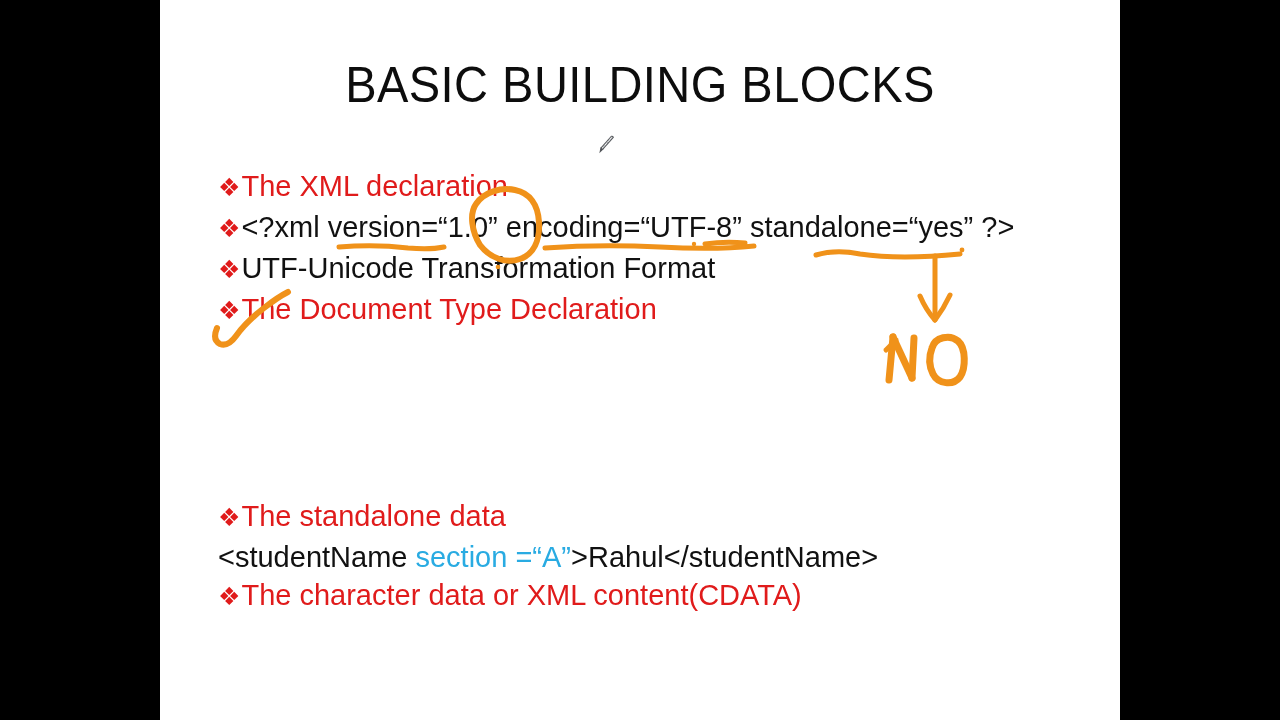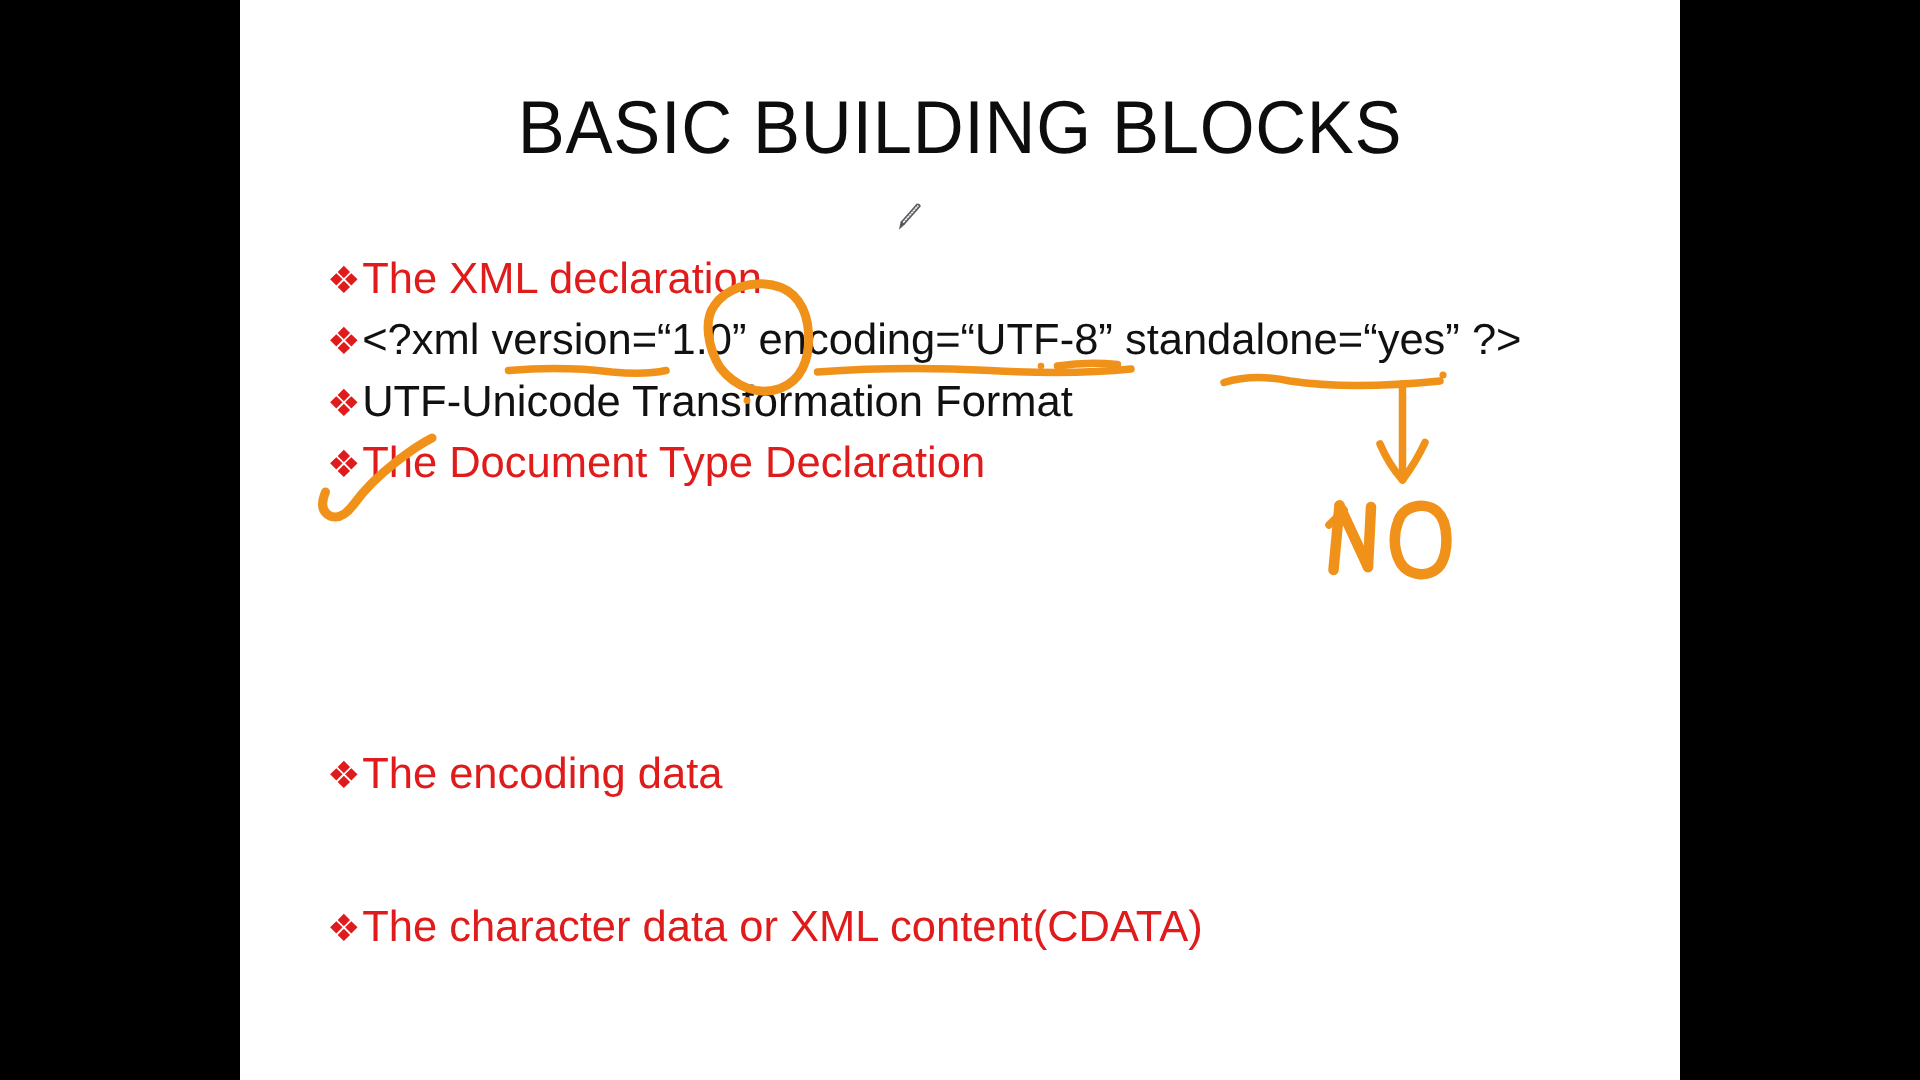--- a/index.html
+++ b/index.html
@@ -88,21 +88,21 @@
   .cyan { color: #29ABE2; }
 
   
   #line-xml-decl      { top: 172px; }
   #line-xml-prolog    { top: 213px; text-align: right; }
   #line-utf           { top: 254px; }
   #line-doctype       { top: 295px; }
   #line-element-data  { top: 379px; }
   #line-attribute-data{ top: 502px; }
   #line-student-name  { top: 543px; }
-  #line-cdata         { top: 604px; }
+  #line-cdata         { top: 581px; }
 
   
   #ink-layer {
     position: absolute;
     left: 0;
     top: 0;
     width: 960px;
     height: 720px;
     pointer-events: none;
   }
@@ -158,23 +158,26 @@
     <div class="line" id="line-utf">
       <span class="bullet">❖</span><span>UTF-Unicode Transformation Format</span>
     </div>
 
     <div class="line red" id="line-doctype">
       <span class="bullet">❖</span><span>The Document Type Declaration</span>
     </div>
 
 
     <div class="line red" id="line-attribute-data">
-      <span class="bullet">❖</span><span>The encoding data</span>
-    </div>
-
+      <span class="bullet">❖</span><span>The standalone data</span>
+    </div>
+
+    <div class="line" id="line-student-name">
+      <span>&lt;studentName </span><span class="cyan">section =“A”</span><span>&gt;Rahul&lt;/studentName&gt;</span>
+    </div>
 
     <div class="line red" id="line-cdata">
       <span class="bullet">❖</span><span>The character data or XML content(CDATA)</span>
     </div>
 
     <svg id="ink-layer" viewBox="0 0 960 720">
 
       <path class="ink" stroke-width="5" d="M179 247 Q 215 244 248 248 Q 270 250 284 247"></path>
 
       <path class="ink" stroke-width="6" d="M320 245 C 312 232 309 214 316 204

